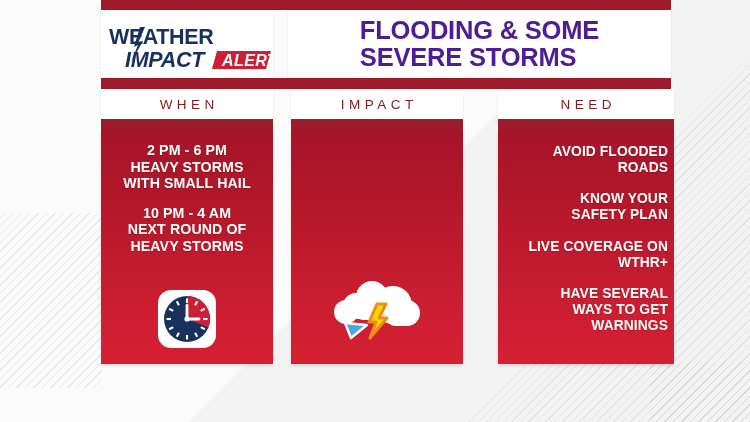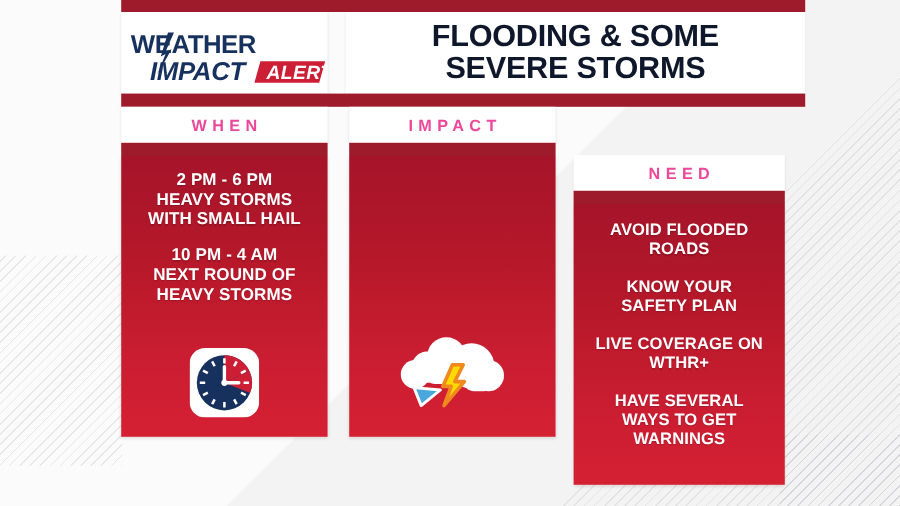--- a/index.html
+++ b/index.html
@@ -99,26 +99,25 @@
     position: absolute;
     left: 187px; top: 0;
     width: 383px; height: 68px;
     background: #ffffff;
     box-shadow: 0 1px 2px rgba(0,0,0,0.10);
     display: flex;
     align-items: center;
     justify-content: center;
   }
   .headline {
-    color: #0f172a;
+    color: #4c1d95;
     font-weight: bold;
     font-size: 25.5px;
     line-height: 1.07;
     letter-spacing: -0.2px;
-    text-align: center;
     white-space: pre-line;
     font-family: "Liberation Sans", sans-serif;
   }
 
   
   .band-mid {
     position: absolute;
     left: 0; top: 78px;
     width: 570px; height: 11px;
     background: #9e1b2b;
@@ -129,33 +128,33 @@
     position: absolute;
     top: 89px;
     width: 172px;
   }
   .col-when   { left: 0px; }
   .col-impact { left: 187px; }
   .col-need   { left: 374px; }
   .col-impact, .col-need { width: 183px; }
   .col-need   { width: 196px; left: 374px; }
   .col-impact { width: 172px; left: 190px; }
-  .col-need   { width: 176px; left: 377px; margin-top: 40px; }
+  .col-need   { width: 176px; left: 397px; }
 
   .col-head {
     height: 30px;
     background: #ffffff;
     display: flex;
     align-items: center;
     justify-content: center;
     box-shadow: 0 1px 2px rgba(0,0,0,0.10);
   }
   .col-head-text {
-    color: #ec4899;
-    font-weight: bold;
+    color: #7f1d1d;
+    font-weight: normal;
     font-size: 13.5px;
     letter-spacing: 4.5px;
     text-indent: 4.5px;
   }
   .col-gap {
     height: 11px;
     background: #9e1b2b;
   }
   .col-body {
     height: 234px;
@@ -171,21 +170,21 @@
     font-weight: bold;
     font-size: 14.2px;
     line-height: 1.17;
     letter-spacing: 0.1px;
     text-shadow: 0 1px 1px rgba(0,0,0,0.18);
   }
   .col-text .blk { margin-bottom: 13px; white-space: pre-line; }
   .col-text .blk:last-child { margin-bottom: 0; }
 
   .col-need .col-text { font-size: 13.8px; padding-top: 14px; }
-  .col-need .col-text .blk { margin-bottom: 15px; }
+  .col-need .col-text .blk { margin-bottom: 15px; text-align: right; }
 
   
   .icon-well {
     position: absolute;
     left: 0; right: 0; bottom: 10px;
     display: flex;
     align-items: center;
     justify-content: center;
   }
   .icon-when  { bottom: 16px; }

